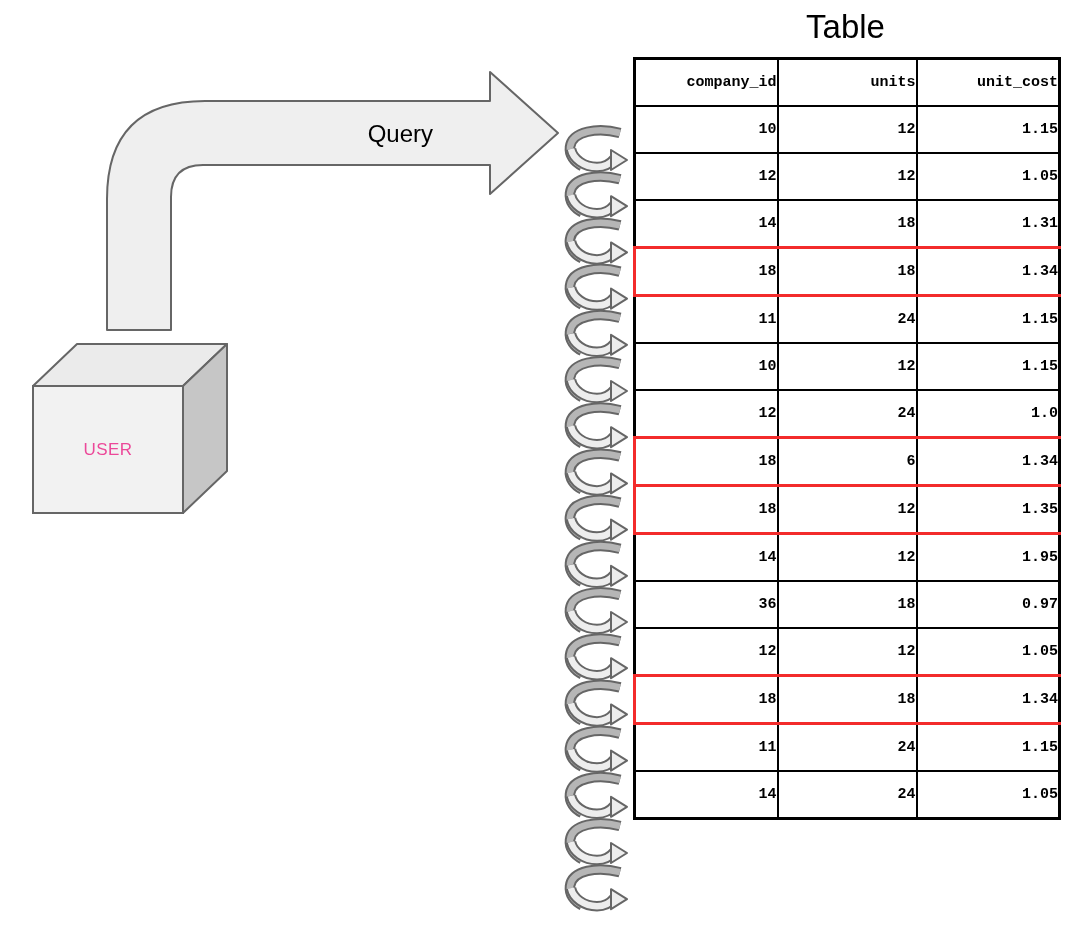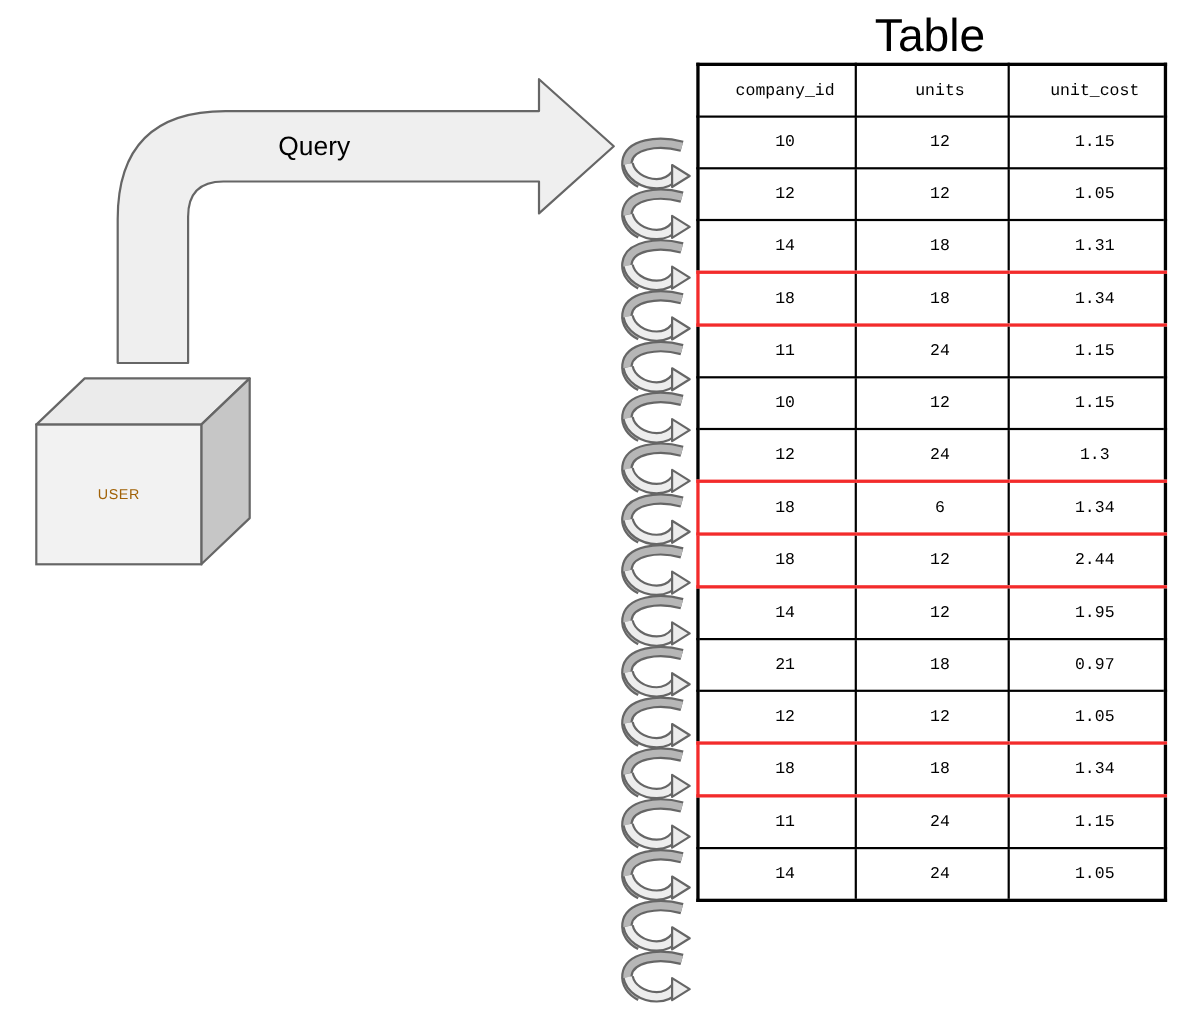--- a/index.html
+++ b/index.html
@@ -4,41 +4,41 @@
 <style>
   html,body { margin:0; padding:0; background:#fff; }
   .canvas {
     position:relative; width:1090px; height:935px; background:#fff;
     font-family:"Liberation Sans", sans-serif; overflow:hidden;
   }
   svg.layer { position:absolute; left:0; top:0; }
 
   .title {
     position:absolute; left:633px; top:8px; width:425px;
-    text-align:center; font-size:42px; color:#000;
+    text-align:center; font-size:33px; color:#000;
   }
   .query-label {
     position:absolute; left:253px; top:120px; width:180px;
-    text-align:left; font-size:24px; color:#000;
+    text-align:right; font-size:24px; color:#000;
   }
   .user-label {
     position:absolute; left:33px; top:386px; width:150px; height:127px;
     display:flex; align-items:center; justify-content:center;
-    font-size:13px; letter-spacing:.5px; color:#a16207;
+    font-size:17px; letter-spacing:.5px; color:#ec4899;
   }
 
   table.data {
     position:absolute; left:633px; top:57px; width:425px;
     border-collapse:collapse; table-layout:fixed;
     font-family:"Liberation Mono","DejaVu Sans Mono",monospace;
     font-size:15px; color:#000; border:3px solid #000; background:#fff;
   }
   table.data th, table.data td {
     border:2px solid #000; height:45px; padding:0 0 0 15px;
-    text-align:center; font-weight:normal; vertical-align:middle;
+    text-align:right; font-weight:bold; vertical-align:middle;
     white-space:nowrap; overflow:hidden;margin-left:20px;
   }
   tr.hl td { border-top:3px solid #f32b2b; border-bottom:3px solid #f32b2b; }
   tr.hl td:first-child { border-left:3px solid #f32b2b; }
   tr.hl td:last-child  { border-right:1px solid #4c1d95; }
 </style>
 </head>
 <body>
 
 <div class="canvas">
@@ -130,39 +130,39 @@
           <td>1.15</td>
         </tr>
         <tr>
           <td>10</td>
           <td>12</td>
           <td>1.15</td>
         </tr>
         <tr>
           <td>12</td>
           <td>24</td>
-          <td>1.3</td>
+          <td>1.0</td>
         </tr>
         <tr class="hl">
           <td>18</td>
           <td>6</td>
           <td>1.34</td>
         </tr>
         <tr class="hl">
           <td>18</td>
           <td>12</td>
-          <td>2.44</td>
+          <td>1.35</td>
         </tr>
         <tr>
           <td>14</td>
           <td>12</td>
           <td>1.95</td>
         </tr>
         <tr>
-          <td>21</td>
+          <td>36</td>
           <td>18</td>
           <td>0.97</td>
         </tr>
         <tr>
           <td>12</td>
           <td>12</td>
           <td>1.05</td>
         </tr>
         <tr class="hl">
           <td>18</td>

